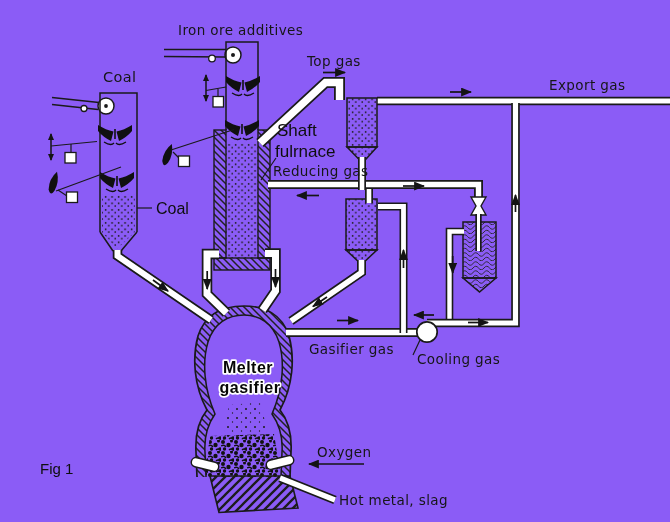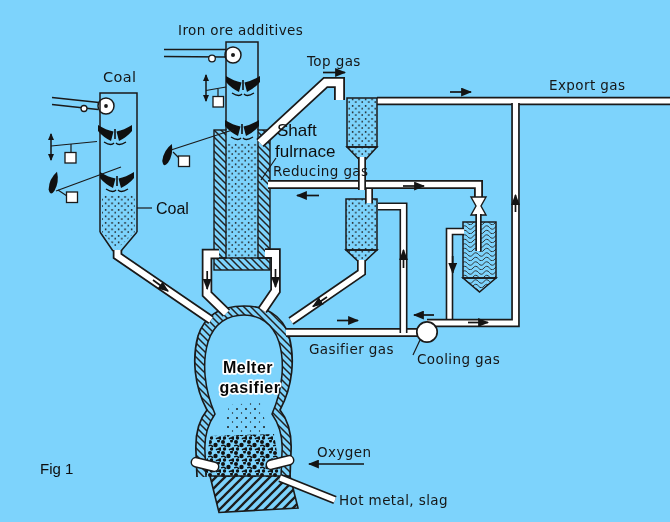--- a/index.html
+++ b/index.html
@@ -1,16 +1,16 @@
 <!DOCTYPE html>
 <html><head>
 <meta charset="utf-8">
 <style>
   html,body{margin:0;padding:0;background:#e9e9e9;}
-  .stage{position:relative;width:670px;height:522px;background:#7dd3fc;overflow:hidden;}
+  .stage{position:relative;width:670px;height:522px;background:#8b5cf6;overflow:hidden;}
   svg{display:block;}
   .hand{font-family:"DejaVu Sans",sans-serif;font-size:13.5px;letter-spacing:.4px;fill:#161616;}
   .hand-lg{font-family:"DejaVu Sans",sans-serif;font-size:14.5px;letter-spacing:.4px;fill:#161616;}
   .typed{font-family:"Liberation Sans",sans-serif;font-size:17px;fill:#0e0e0e;}
   .typed-md{font-family:"Liberation Sans",sans-serif;font-size:16px;fill:#0e0e0e;}
   .typed-sm{font-family:"Liberation Sans",sans-serif;font-size:15px;fill:#0e0e0e;}
   .halo{font-family:"Liberation Sans",sans-serif;font-size:16px;font-weight:bold;letter-spacing:.5px;
         fill:#060606;stroke:#ffffff;stroke-width:3.4px;paint-order:stroke;stroke-linejoin:round;text-anchor:middle;}
   .ln{stroke:#1a1a1a;fill:none;}
 </style>

